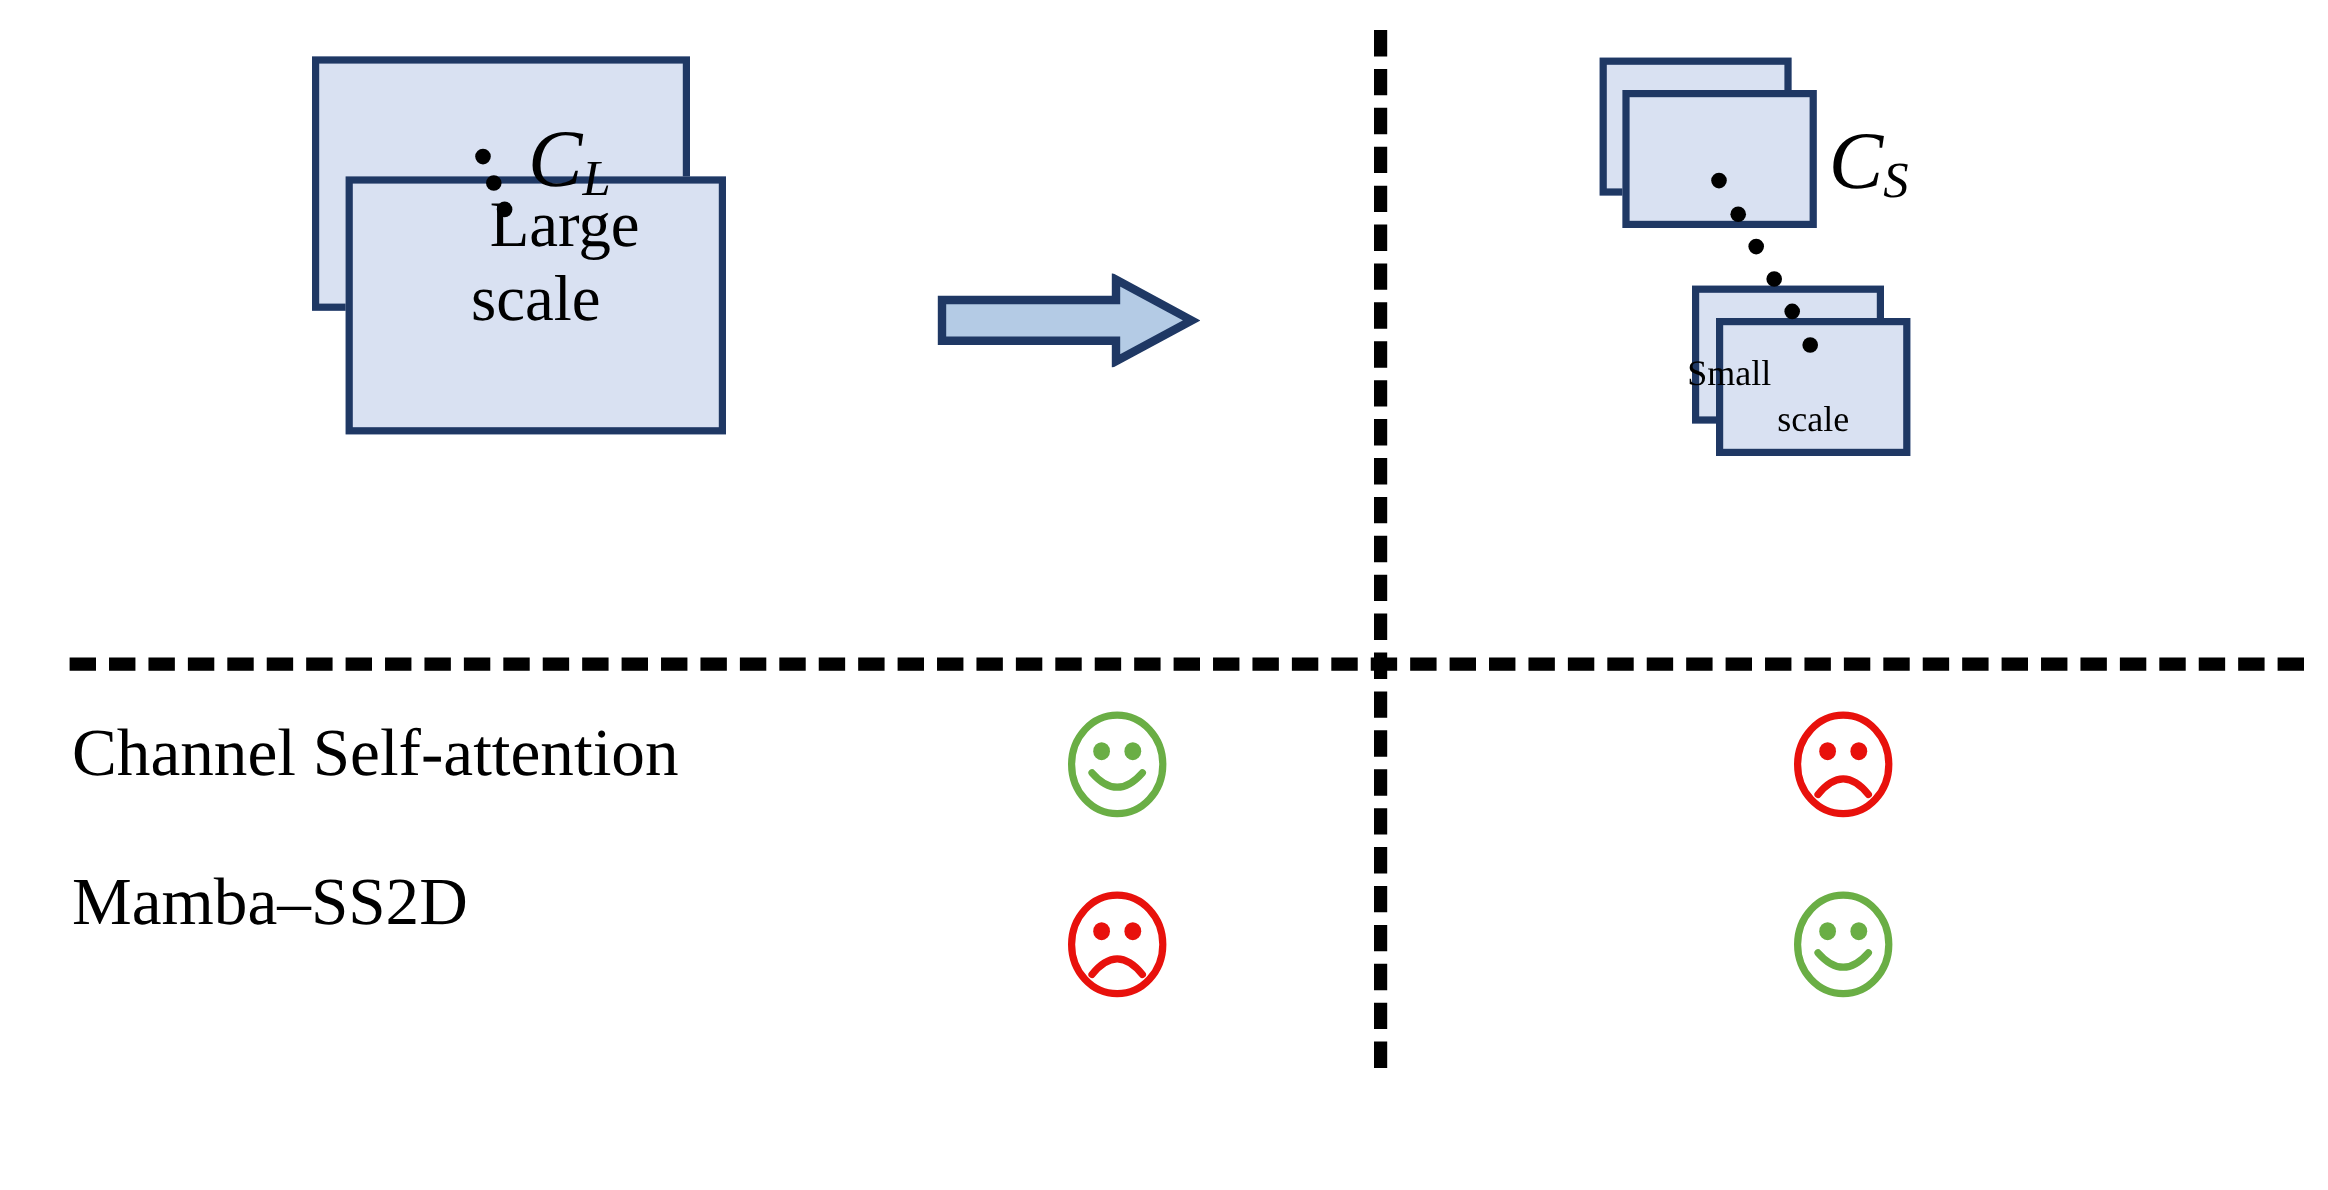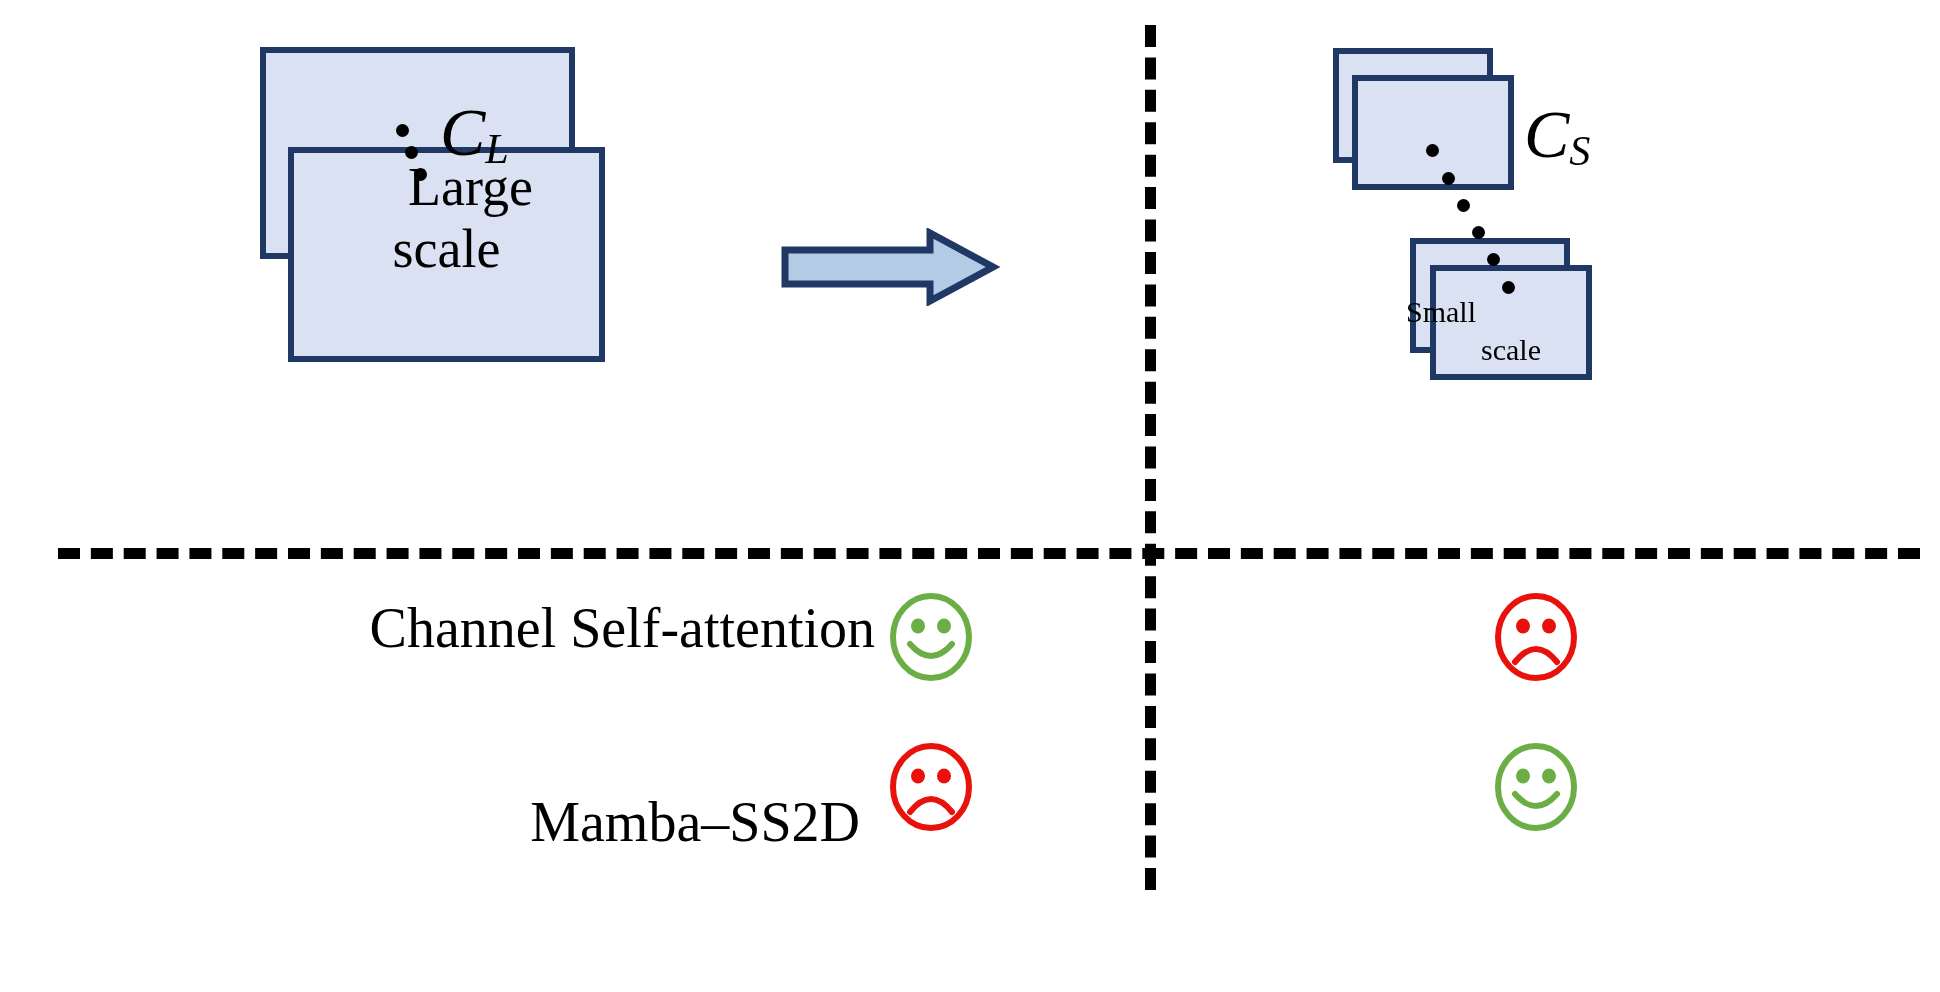--- a/index.html
+++ b/index.html
@@ -77,39 +77,39 @@
 
     <div class="txt lbl-small" style="left:1360px;top:297px;width:162px;">Small</div>
     <div class="txt lbl-small" style="left:1430px;top:335px;width:162px;">scale</div>
   </div>
 
 
   <div class="vdash" style="left:1145px;top:25px;height:865px;"></div>
   <div class="hdash" style="left:58px;top:548px;width:1862px;"></div>
 
   <div>
-    <div class="txt rowlabel" style="left:75px;top:600px;width:800px;text-align:right;">Channel Self-attention</div>
+    <div class="txt rowlabel" style="left:60px;top:600px;width:800px;text-align:left;">Channel Self-attention</div>
 
     <svg class="face" style="left:888px;top:592px;" width="86" height="90" viewBox="0 0 86 90">
       <ellipse cx="43" cy="45" rx="38" ry="41" fill="none" stroke="#6aae45" stroke-width="6"></ellipse>
       <ellipse cx="30" cy="34" rx="7" ry="7.5" fill="#6aae45"></ellipse>
       <ellipse cx="56" cy="34" rx="7" ry="7.5" fill="#6aae45"></ellipse>
       <path d="M22,52 Q43,76 64,52" fill="none" stroke="#6aae45" stroke-width="6" stroke-linecap="round"></path>
     </svg>
 
     <svg class="face" style="left:1493px;top:592px;" width="86" height="90" viewBox="0 0 86 90">
       <ellipse cx="43" cy="45" rx="38" ry="41" fill="none" stroke="#e8110c" stroke-width="6"></ellipse>
       <ellipse cx="30" cy="34" rx="7" ry="7.5" fill="#e8110c"></ellipse>
       <ellipse cx="56" cy="34" rx="7" ry="7.5" fill="#e8110c"></ellipse>
       <path d="M22,70 Q43,44 64,70" fill="none" stroke="#e8110c" stroke-width="6" stroke-linecap="round"></path>
     </svg>
   </div>
 
   <div>
-    <div class="txt rowlabel" style="left:60px;top:794px;width:800px;text-align:right;">Mamba–SS2D</div>
+    <div class="txt rowlabel" style="left:60px;top:724px;width:800px;text-align:left;">Mamba–SS2D</div>
 
     <svg class="face" style="left:888px;top:742px;" width="86" height="90" viewBox="0 0 86 90">
       <ellipse cx="43" cy="45" rx="38" ry="41" fill="none" stroke="#e8110c" stroke-width="6"></ellipse>
       <ellipse cx="30" cy="34" rx="7" ry="7.5" fill="#e8110c"></ellipse>
       <ellipse cx="56" cy="34" rx="7" ry="7.5" fill="#e8110c"></ellipse>
       <path d="M22,70 Q43,44 64,70" fill="none" stroke="#e8110c" stroke-width="6" stroke-linecap="round"></path>
     </svg>
 
     <svg class="face" style="left:1493px;top:742px;" width="86" height="90" viewBox="0 0 86 90">
       <ellipse cx="43" cy="45" rx="38" ry="41" fill="none" stroke="#6aae45" stroke-width="6"></ellipse>

